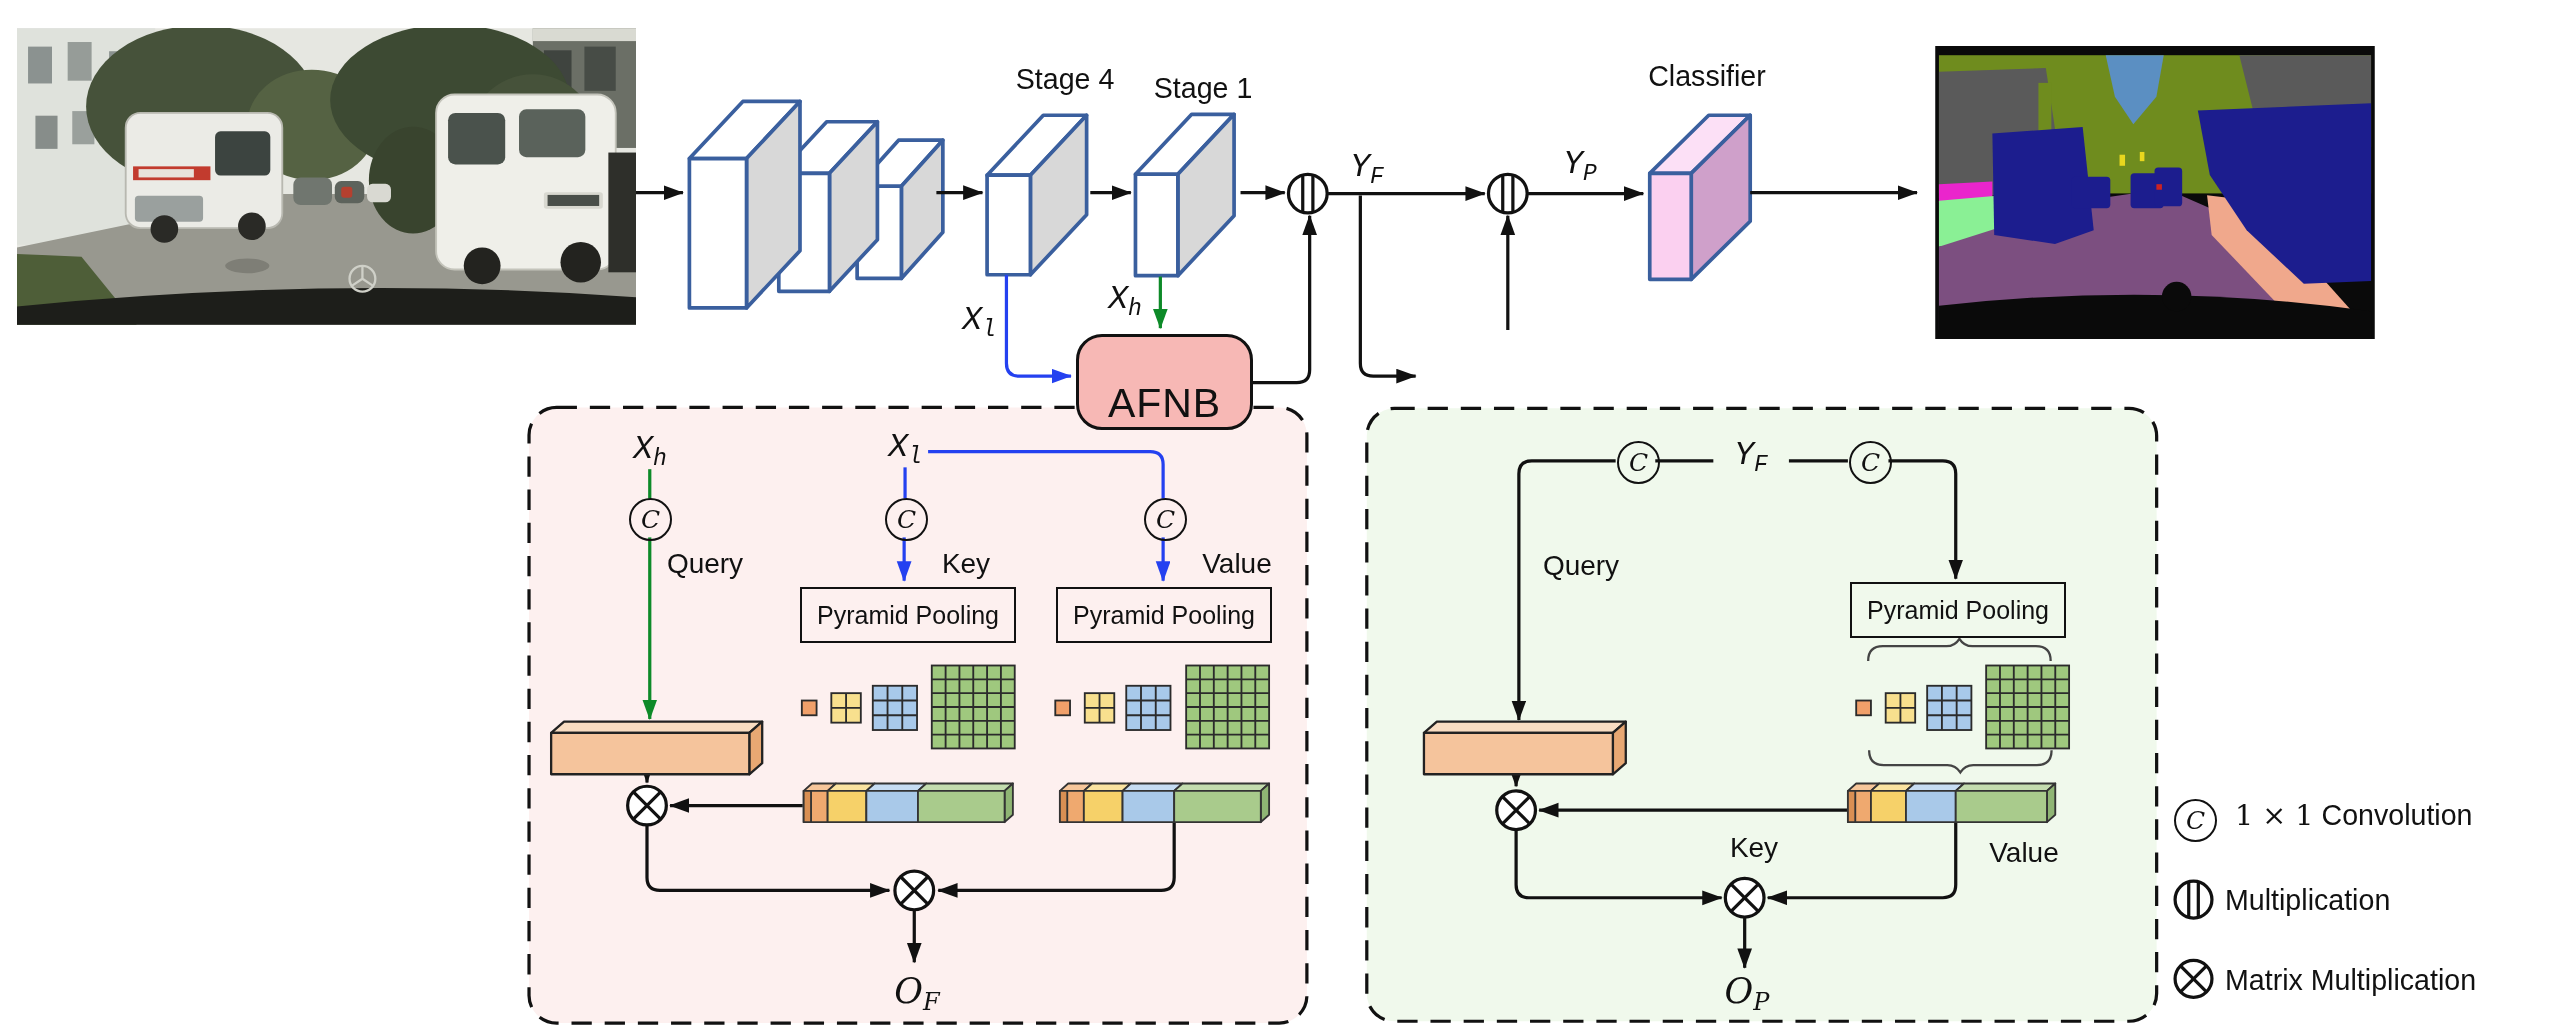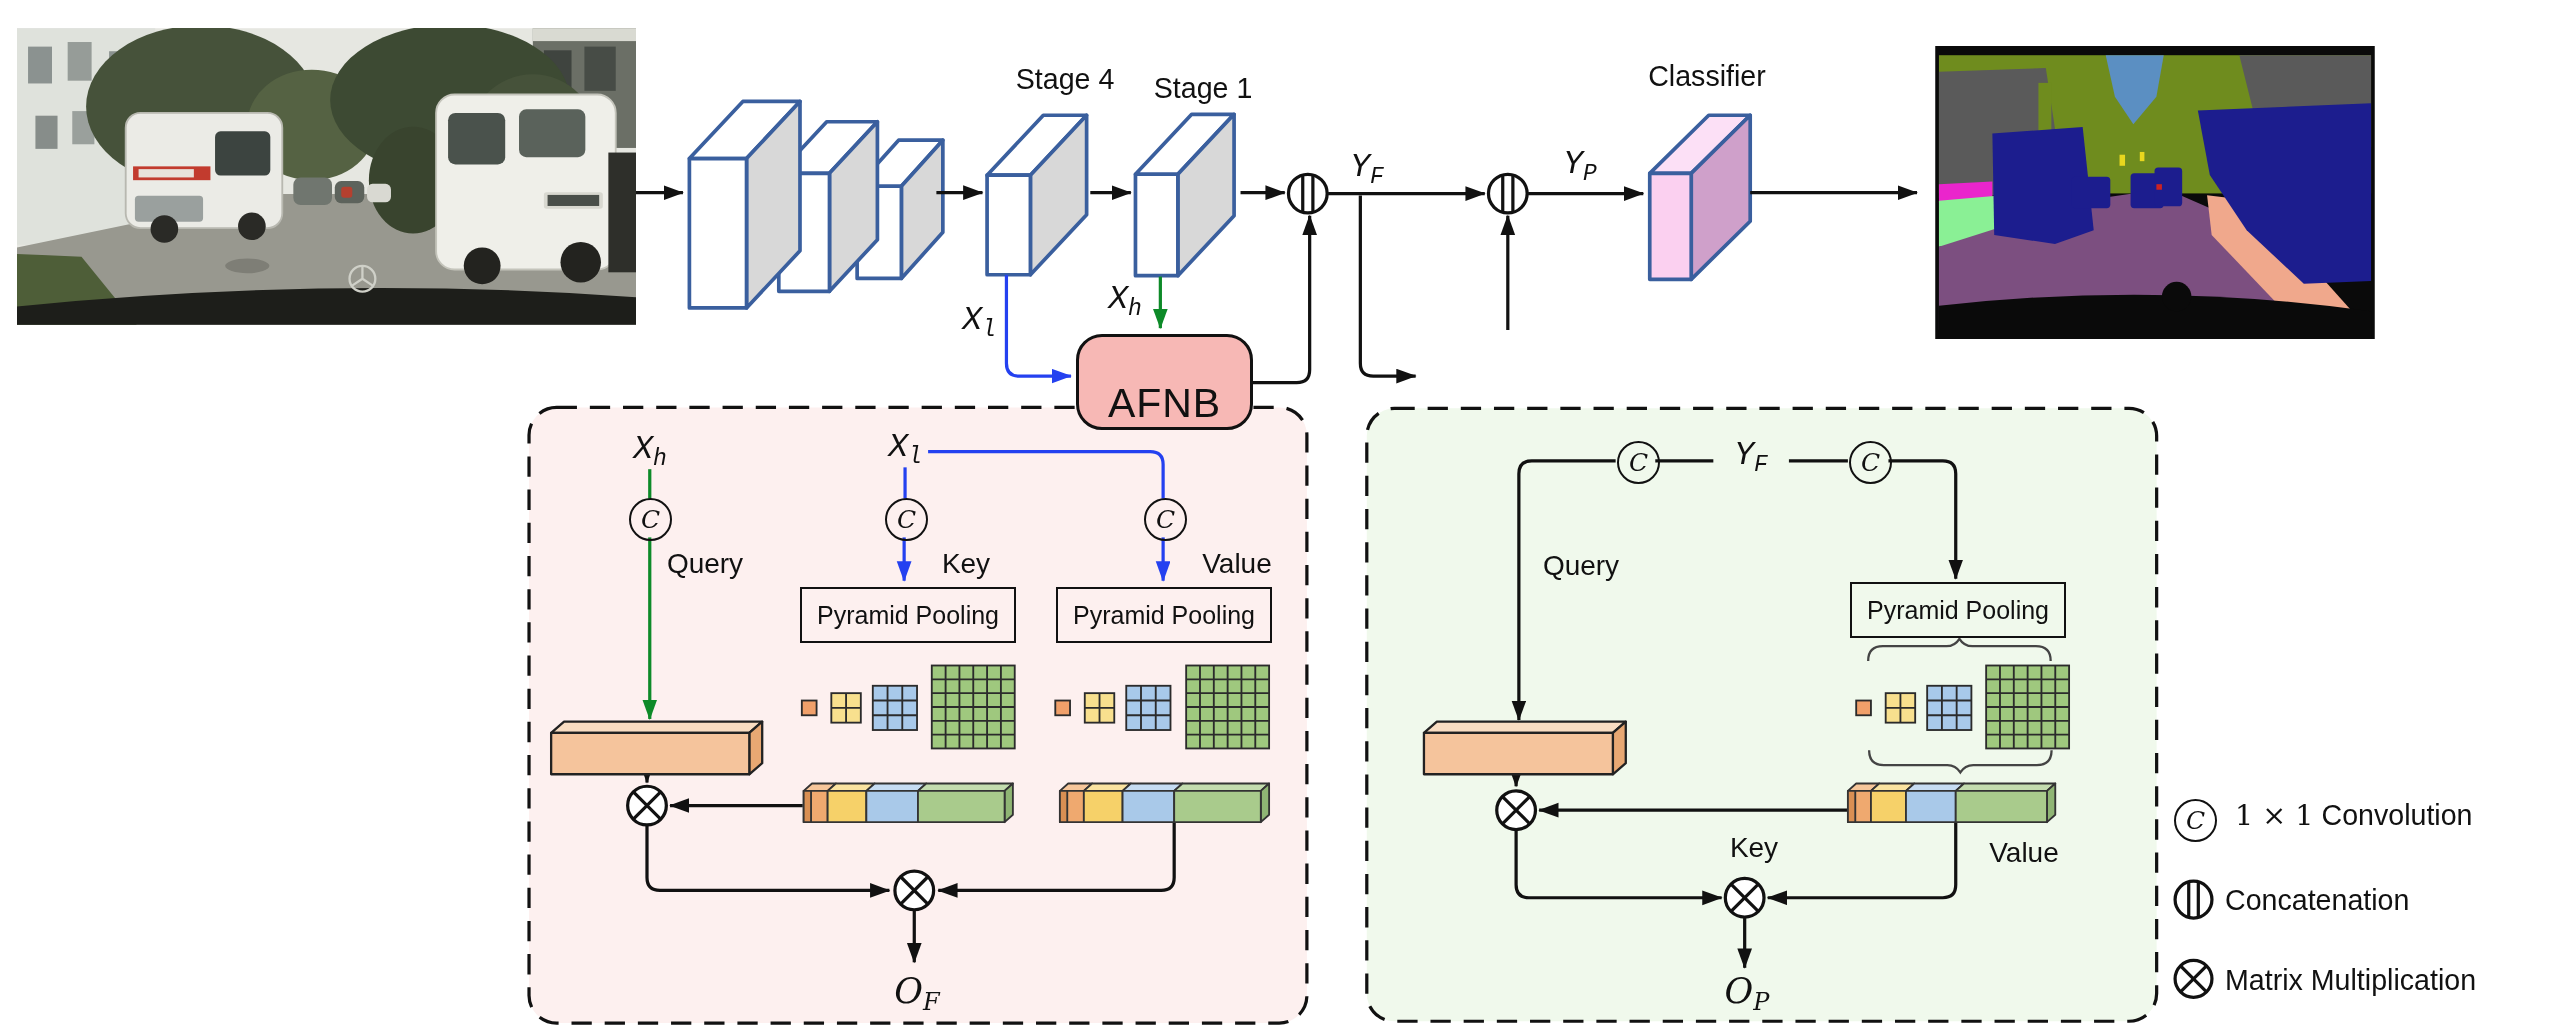--- a/index.html
+++ b/index.html
@@ -413,20 +413,20 @@
   </div>
   <div class="lbl mathO" style="left:1747px;top:994px;">
     <span>O</span><span class="sub">P</span>
   </div>
 
   <div class="lbl-left legend-text" style="left:2225px;top:815px;margin-left:10px;">
     <span class="legend-math">1 × 1</span>
     <span>Convolution</span>
   </div>
   <div class="lbl-left legend-text" style="left:2225px;top:900px;">
-    <span>Concatenation</span>
+    <span>Multiplication</span>
   </div>
   <div class="lbl-left legend-text" style="left:2225px;top:980px;">
     <span>Matrix Multiplication</span>
   </div>
 
 </div>
 
 
 </body></html>

